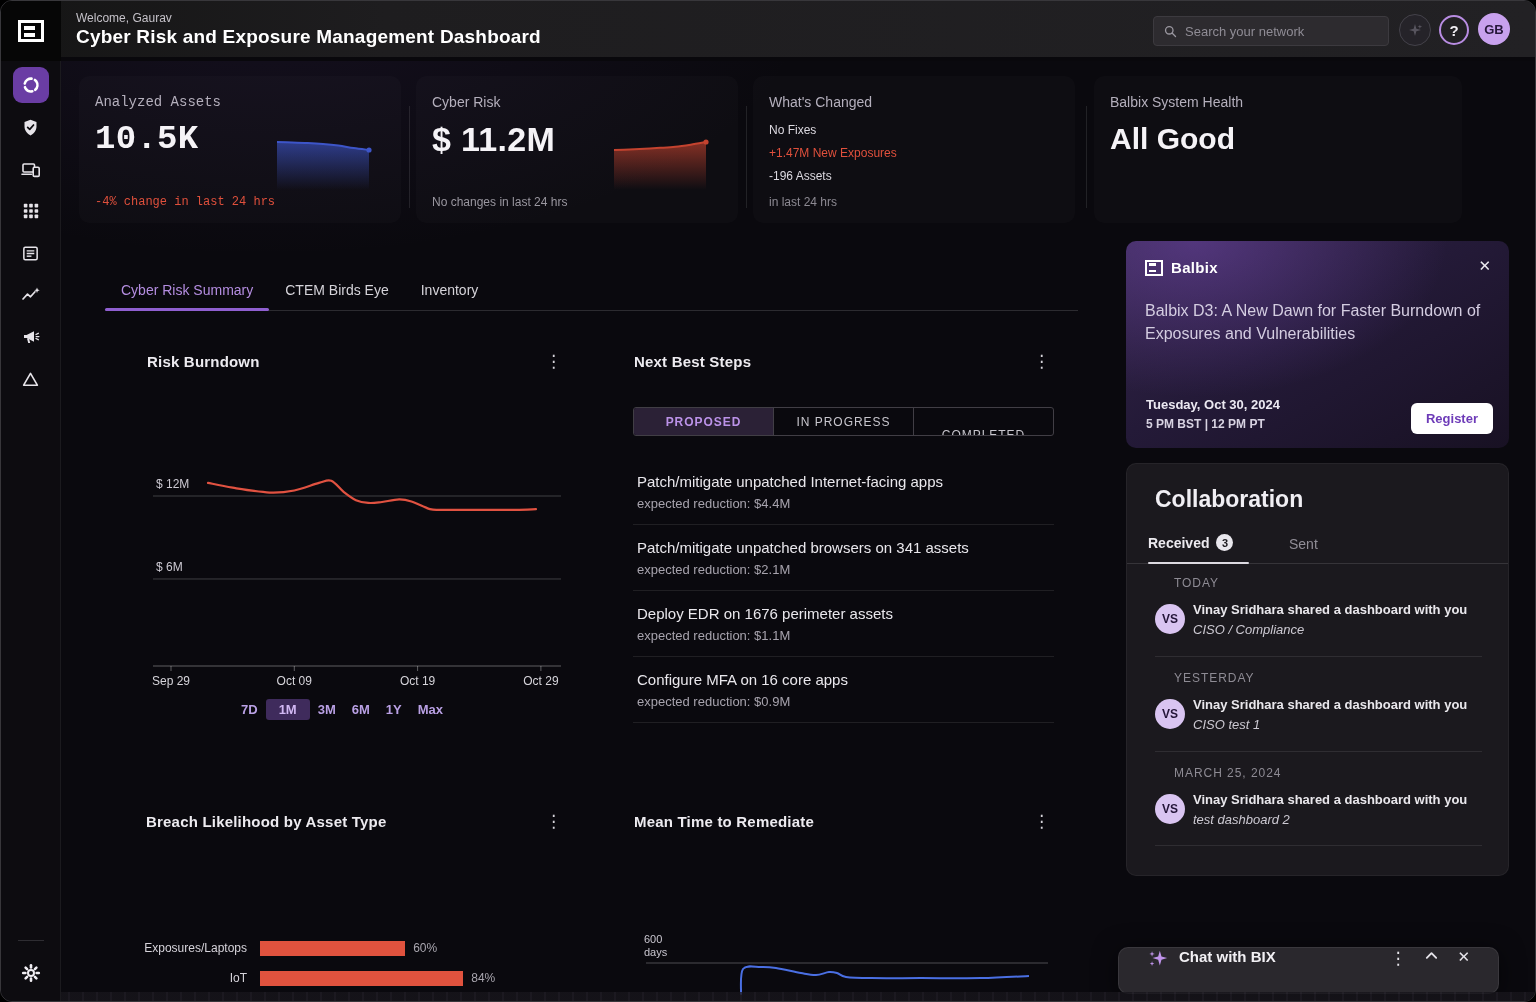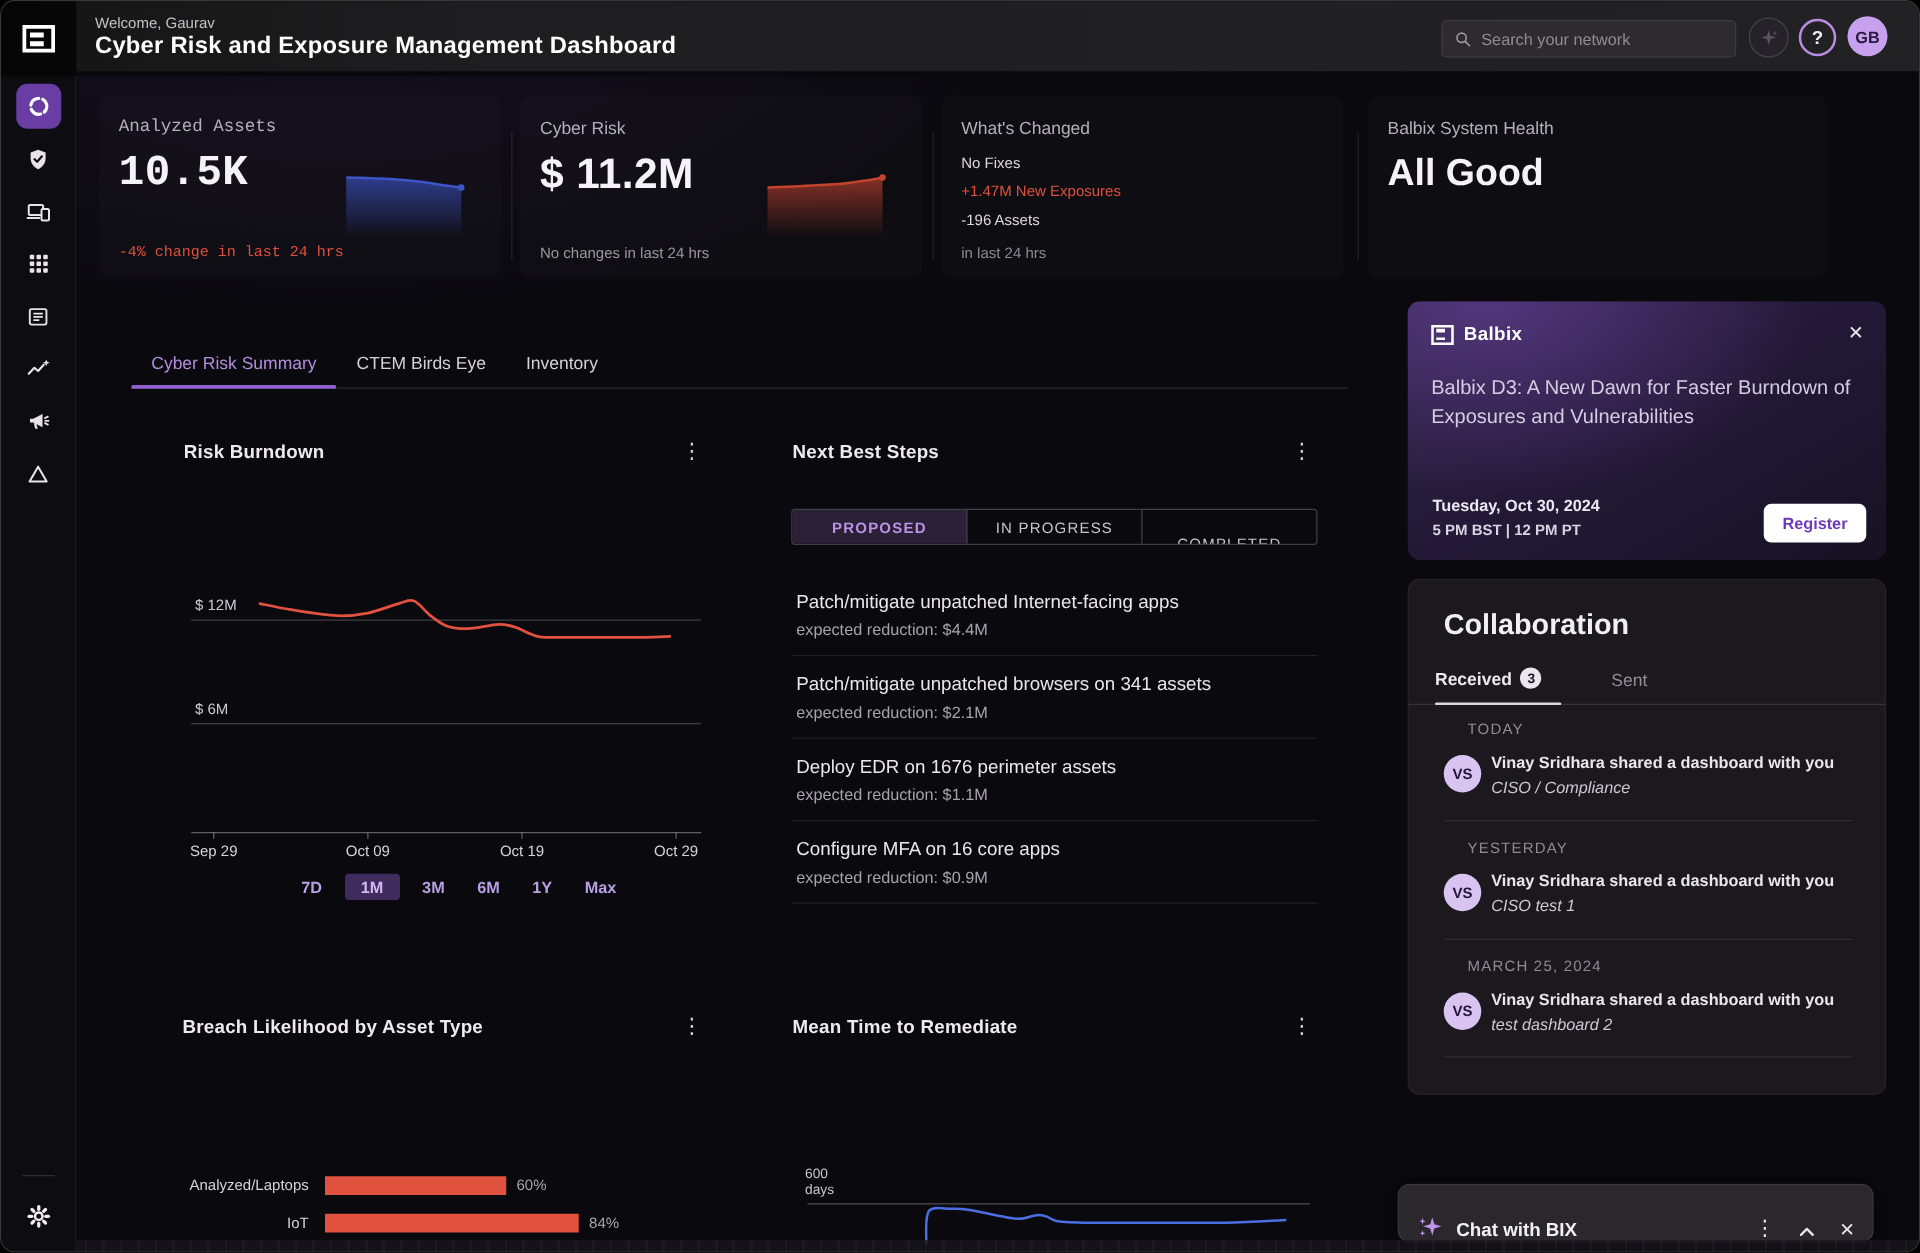--- a/index.html
+++ b/index.html
@@ -51,21 +51,21 @@
   .tab { position:relative; padding:9px 16px 12px; font-size:14px; color:#d5d3d9; cursor:pointer; }
   .tab.active { color:#b48de0; }
   .tab.active::after { content:""; position:absolute; left:0; right:0; bottom:-1px; height:3px; background:#8f5fd0; border-radius:2px; }
 
   
   .panel { position:absolute; }
   .panel-title { position:absolute; font-size:15px; font-weight:bold; color:#edebf0; letter-spacing:.2px; }
   .kebab { position:absolute; font-family:"DejaVu Sans",sans-serif; font-size:17px; color:#d6d4da; cursor:pointer; line-height:1; }
 
   
-  .range-row { position:absolute; left:128px; top:358px; display:flex; align-items:center; gap:10px; }
+  .range-row { position:absolute; left:128px; top:358px; display:flex; align-items:center; }
   .range-btn { font-size:13px; font-weight:bold; color:#b9a0e4; padding:3px 8px; border-radius:3px; cursor:pointer; }
   .range-btn.active { background:#3f2b5c; color:#d2b8f4; padding:3px 13px; }
 
   
   .nbs-tabs { position:absolute; left:0; top:66px; width:421px; height:29px; display:flex; border:1px solid #413e45; border-radius:3px; overflow:hidden; }
   .nbs-tab { flex:1; display:flex; align-items:center; justify-content:center; font-size:12px; letter-spacing:.08em; color:#c8c6cd; border-right:1px solid #413e45; cursor:pointer; }
   .nbs-tab:last-child { border-right:none;margin-top:27px; }
   .nbs-tab.active { background:#2b2136; color:#bb92e8; font-weight:bold; }
   .nbs-list { position:absolute; left:0; top:118px; width:421px; }
   .nbs-item { padding:14px 4px 13px; border-bottom:1px solid rgba(255,255,255,.09); cursor:pointer; }
@@ -105,21 +105,21 @@
   
   .bar-row { position:absolute; left:0; display:flex; align-items:center; height:16px; }
   .bar-label { width:155px; text-align:right; font-size:12px; color:#d6d3da; padding-right:13px; }
   .bar-fill { height:15px; }
   .bar-value { font-size:12px; color:#a9a6af; margin-left:8px; }
 
   
   .mttr-axis { position:absolute; font-size:11px; color:#c9c6cf; line-height:1.15; }
 
   
-  .chatbar { position:absolute; left:1057px; top:886px; width:381px; height:47px; background:#2a282d; border:1px solid rgba(255,255,255,.08); border-radius:10px; box-shadow:0 4px 24px rgba(0,0,0,.55); display:flex; align-items:flex-end; padding:0 14px; }
+  .chatbar { position:absolute; left:1057px; top:886px; width:381px; height:47px; background:#2a282d; border:1px solid rgba(255,255,255,.08); border-radius:10px; box-shadow:0 4px 24px rgba(0,0,0,.55); display:flex; align-items:flex-start; padding:0 28px; }
   .chat-title { font-size:15px; font-weight:bold; color:#f2f0f4; margin-left:10px; flex:1; }
   .chat-ctl { color:#e6e4ea; margin-left:18px; cursor:pointer; display:flex; align-items:center; }
   .chat-kebab { font-family:"DejaVu Sans",sans-serif; font-size:17px; }
   .chat-close { font-size:15px; }
 
   .bottom-strip { position:absolute; left:0; right:0; bottom:0; height:9px;
                   background:repeating-linear-gradient(90deg,#17151b 0 7px,#201d25 7px 9px,#17151b 9px 14px); opacity:.8; }
 
   svg text { font-family:"Liberation Sans",sans-serif; }
 </style>
@@ -397,21 +397,21 @@
         <div class="collab-sub">test dashboard 2</div>
       </div>
       <div class="collab-sep" style="top:381px;"></div>
     </div>
 
     <div class="panel" style="left:44px; top:730px; width:486px; height:212px;">
       <div class="panel-title" style="left:41px; top:22px;">Breach Likelihood by Asset Type</div>
       <span class="kebab" style="left:440px; top:22px;">⋮</span>
       <div id="breach-bars">
           <div class="bar-row" style="top: 149px;">
-            <div class="bar-label">Analyzed/Laptops</div>
+            <div class="bar-label">Exposures/Laptops</div>
             <div class="bar-fill" style="width: 145.2px; background: rgb(224, 82, 62);"></div>
             <span class="bar-value">60%</span>
           </div>
           <div class="bar-row" style="top: 179px;">
             <div class="bar-label">IoT</div>
             <div class="bar-fill" style="width: 203.28px; background: rgb(224, 82, 62);"></div>
             <span class="bar-value">84%</span>
           </div>
         </div>
     </div>

